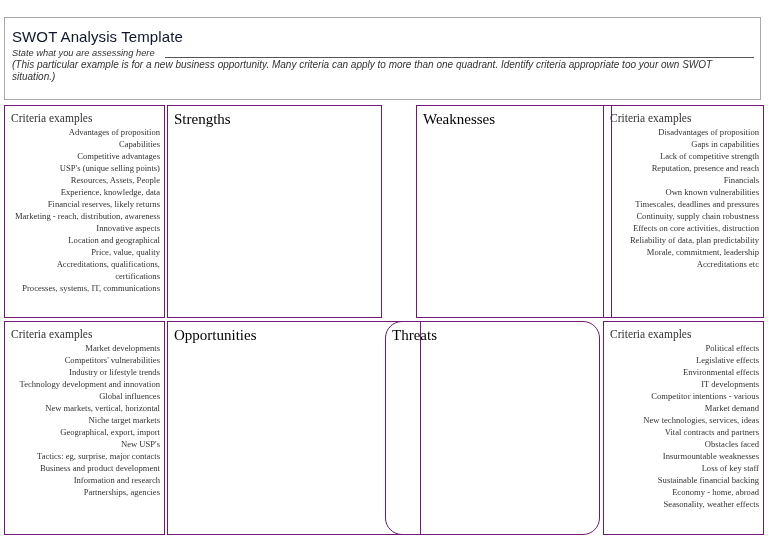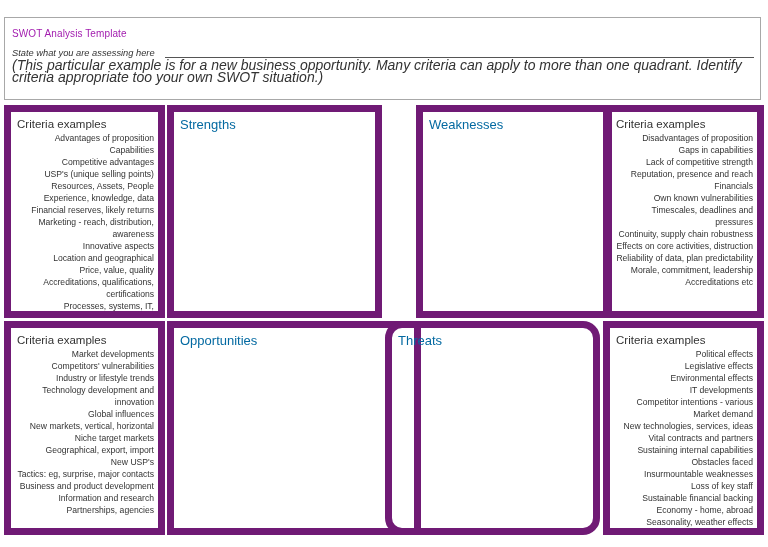--- a/index.html
+++ b/index.html
@@ -1,29 +1,29 @@
 <!DOCTYPE html>
 <html><head>
 <meta charset="utf-8">
 <style>
   html, body { margin:0; padding:0; background:#ffffff; }
   body { width:768px; height:547px; position:relative; overflow:hidden;
          font-family:"Liberation Sans", "DejaVu Sans", sans-serif; color:#2b2b2b; }
   .header { position:absolute; left:4px; top:17px; width:757px; height:83px;
             border:1px solid #a8a8a8; box-sizing:border-box; }
-  .title { position:absolute; left:7px; top:10px; font-size:10px; color:#a21caf; letter-spacing:0.1px; }
+  .title { position:absolute; left:7px; top:10px; font-size:15px; color:#0f172a; letter-spacing:0.1px; }
   .subtitle { position:absolute; left:7px; top:30px; font-size:9.3px; font-style:italic; color:#333; white-space:nowrap; }
   .subtitle-line { position:absolute; left:160px; top:39px; width:589px; height:0; border-top:1px solid #555; }
-  .note { position:absolute; left:7px; top:41px; width:735px; font-size:14px; font-style:italic; color:#333; line-height:12px; }
+  .note { position:absolute; left:7px; top:41px; width:735px; font-size:10px; font-style:italic; color:#333; line-height:12px; }
 
-  .cell { position:absolute; border:7px solid #701a75; box-sizing:border-box; overflow:hidden; }
+  .cell { position:absolute; border:1px solid #701a75; box-sizing:border-box; overflow:hidden;font-family:Liberation Serif, serif; }
   .crit-title { font-size:11.5px; color:#333; margin:6px 0 2px 6px; }
   .crit-list { list-style:none; margin:0; padding:0 4px 0 6px; font-size:8.6px; line-height:12px; color:#333;text-align:right; }
   .crit-list li { margin:0; }
-  .quad-title { font-size:13px; color:#0369a1; margin:5px 0 0 6px; }
+  .quad-title { font-size:15px; color:#000000; margin:5px 0 0 6px; }
 </style>
 </head>
 <body>
 
 <div class="header">
   <div class="title">SWOT Analysis Template</div>
   <div class="subtitle">State what you are assessing here</div>
   <div class="subtitle-line"></div>
   <div class="note">(This particular example is for a new business opportunity. Many criteria can apply to more than one quadrant. Identify criteria appropriate too your own SWOT situation.)</div>
 </div>
@@ -98,21 +98,20 @@
   <div class="crit-title">Criteria examples</div>
   <ul class="crit-list">
       <li>Political effects</li>
       <li>Legislative effects</li>
       <li>Environmental effects</li>
       <li>IT developments</li>
       <li>Competitor intentions - various</li>
       <li>Market demand</li>
       <li>New technologies, services, ideas</li>
       <li>Vital contracts and partners</li>
-      <li>Sustaining internal capabilities</li>
       <li>Obstacles faced</li>
       <li>Insurmountable weaknesses</li>
       <li>Loss of key staff</li>
       <li>Sustainable financial backing</li>
       <li>Economy - home, abroad</li>
       <li>Seasonality, weather effects</li>
     </ul>
 </div>
 
 </body></html>

